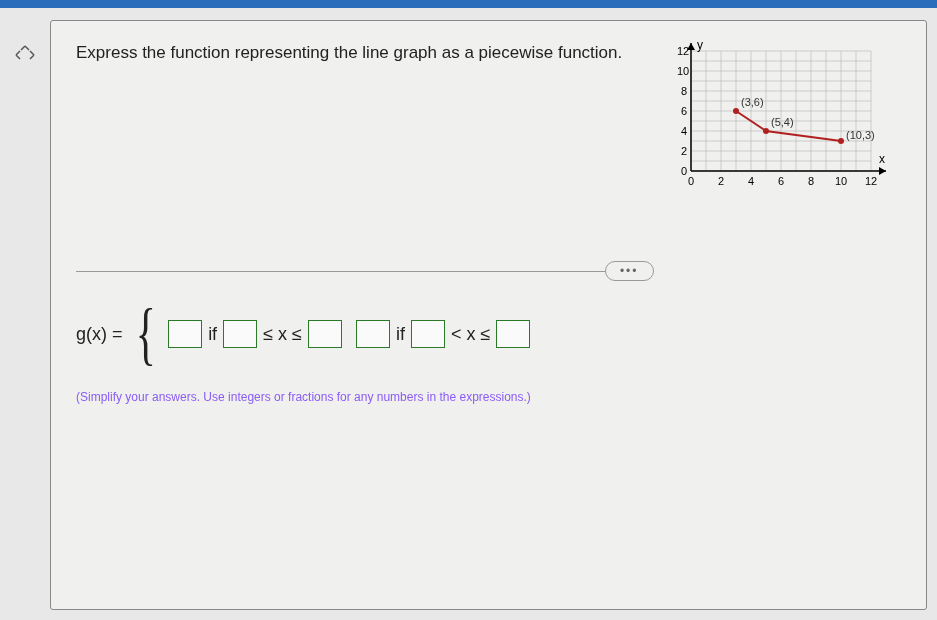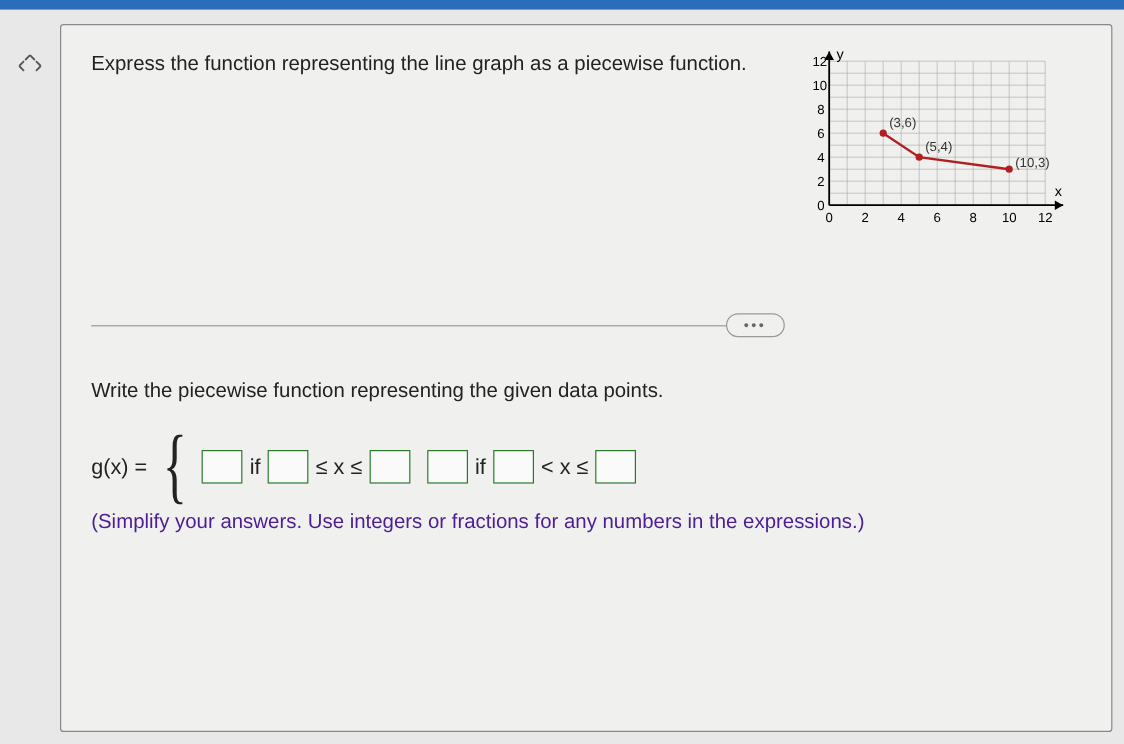--- a/index.html
+++ b/index.html
@@ -97,23 +97,23 @@
     .piece-rows { display: flex; flex-direction: row; gap: 14px; }
     .piece-row { display: flex; align-items: center; gap: 6px; }
     .input-box {
       width: 34px;
       height: 28px;
       border: 1px solid #2a7a2a;
       background: #fafafa;
       display: inline-block;
     }
     .simplify-note {
-      margin-top: 8px;
-      font-size: 17px;
-      color: #4c1d95;
+      margin-top: 28px;
+      font-size: 12px;
+      color: #8b5cf6;
     }
   </style>
 </head>
 <body>
 
 <div class="top-bar"></div>
 
 <div class="left-marker">
   <svg width="24" height="24" viewBox="0 0 24 24">
       <path d="M3 12 L7 8 M3 12 L7 16 M12 3 L8 7 M12 3 L16 7 M21 12 L17 8 M21 12 L17 16" stroke="#555" stroke-width="1.5" fill="none"></path>
@@ -193,21 +193,20 @@
         </g>
       </svg>
     </div>
   </div>
 
   <div class="divider-row">
     <div class="divider-line"></div>
     <div class="divider-pill">•••</div>
   </div>
 
-  <div class="prompt2">Write the piecewise function representing the given data points.</div>
 
   <div class="piecewise">
     <span>g(x) =</span>
     <span class="brace">{</span>
     <div class="piece-rows">
       <div class="piece-row">
         <span class="input-box"></span>
         <span>if</span>
         <span class="input-box"></span>
         <span>≤ x ≤</span>

